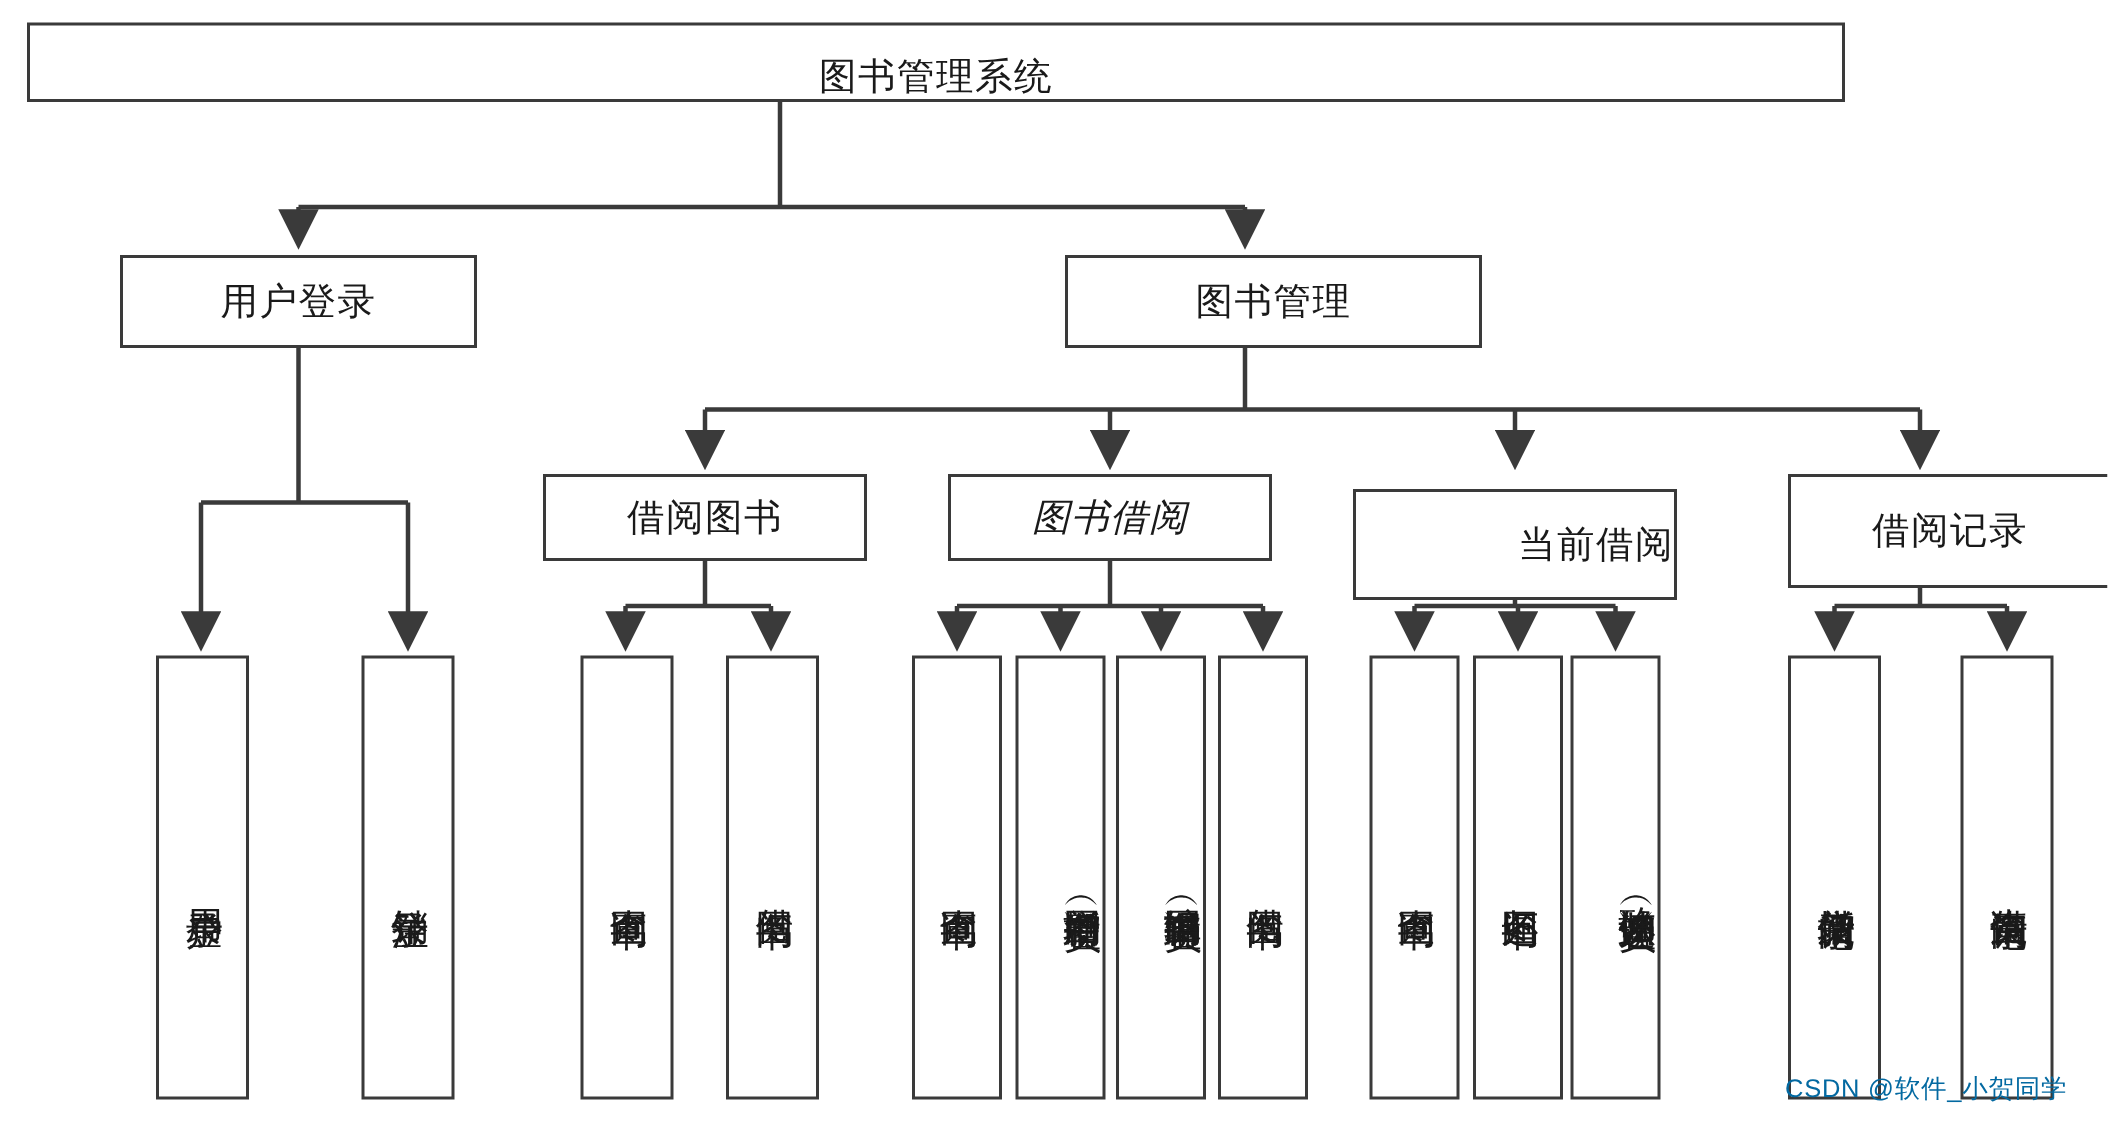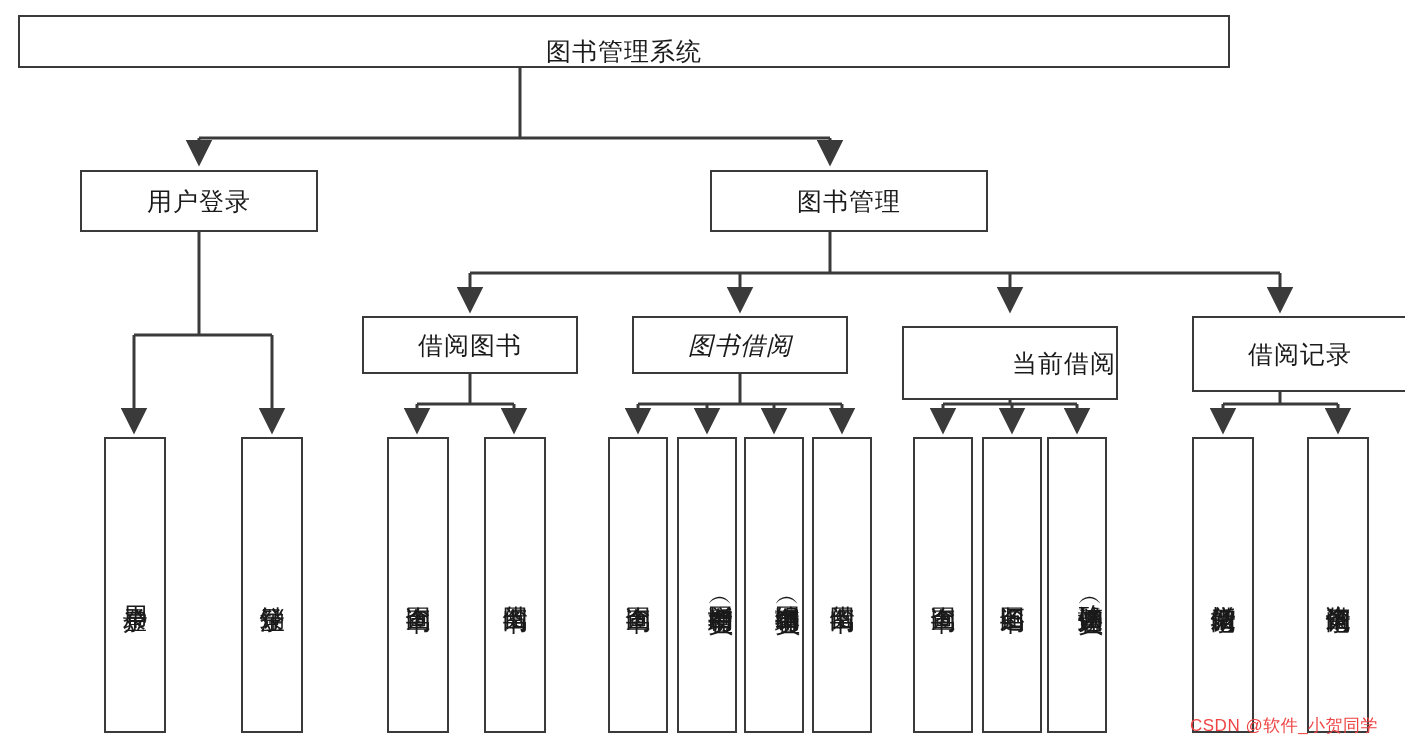--- a/index.html
+++ b/index.html
@@ -53,21 +53,21 @@
   svg.edges {
     position: absolute;
     left: 0;
     top: 0;
     width: 1405px;
     height: 747px;
     pointer-events: none;
   }
   .watermark {
     position: absolute;
-    color: #ef4444;
+    color: #0369a1;
     font-size: 17px;
     letter-spacing: 0.5px;
     white-space: nowrap;
   }
 </style>
 </head>
 <body>
 
 <div id="canvas">
 

